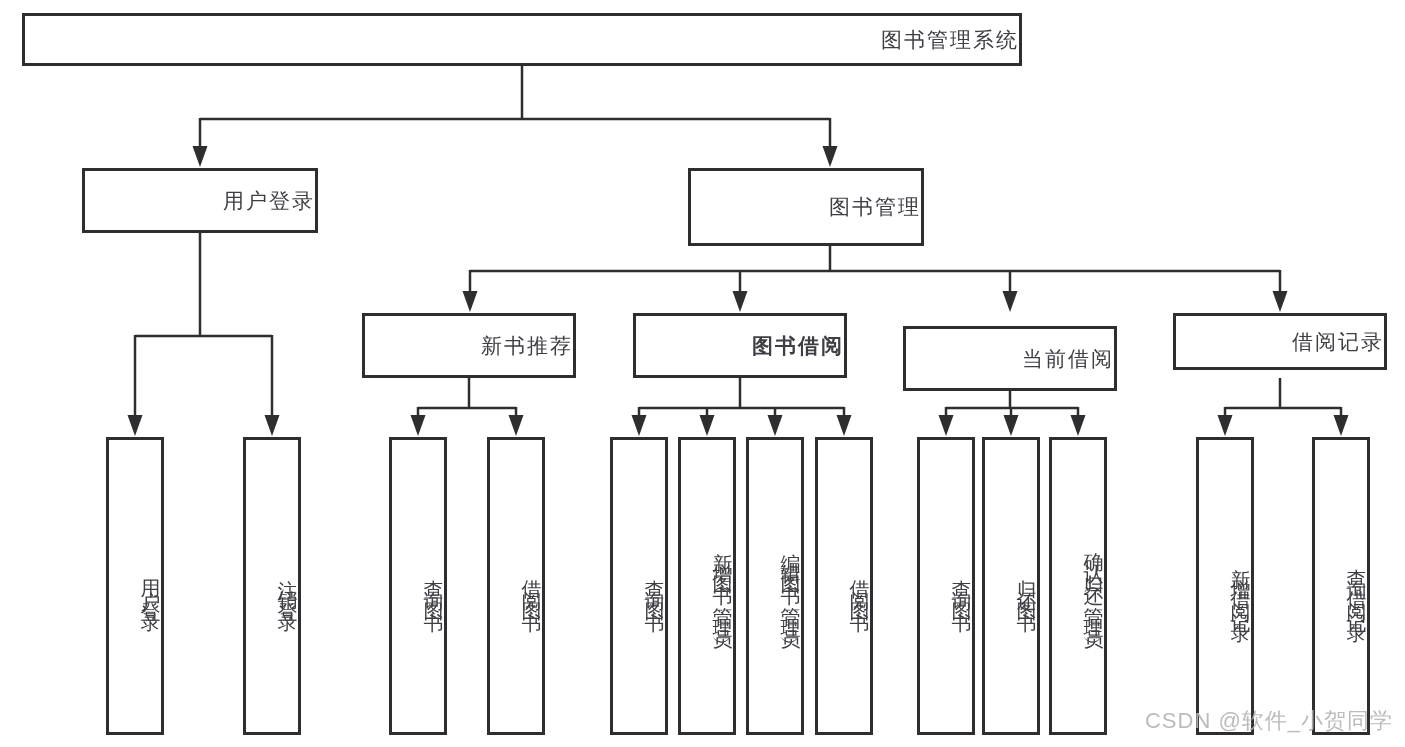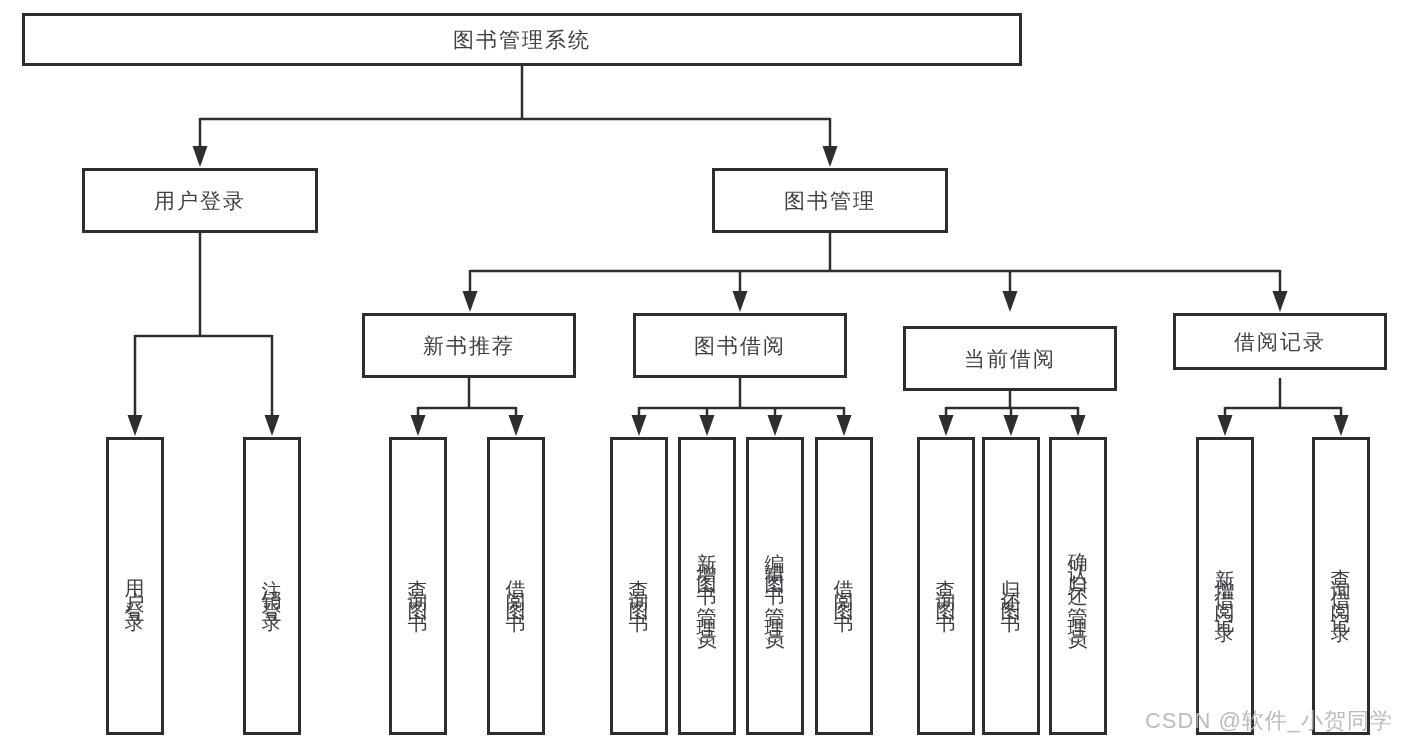--- a/index.html
+++ b/index.html
@@ -18,21 +18,21 @@
     overflow:hidden;
   }
   .wires{position:absolute;left:0;top:0;width:1405px;height:747px;}
   .wires line,.wires path{stroke:var(--line-color);stroke-width:2.5;fill:none;}
   .wires polygon{fill:var(--line-color);stroke:none;}
   .node{
     position:absolute;
     box-sizing:border-box;
     border:3px solid var(--line-color);
     background:#fff;
-    display:flex;align-items:center;justify-content:center;
+    display:flex;align-items:center;justify-content:flex-end;
   }
   .hbox{font-size:21px;letter-spacing:2px;font-weight:400;}
   .vbox{font-size:20px;}
   .vbox .vtext{
     writing-mode:vertical-rl;
     text-orientation:mixed;
     letter-spacing:11px;
     line-height:1;
     white-space:nowrap;
   }
@@ -114,28 +114,28 @@
     <polygon points="1333.5,415 1348.5,415 1341,436"></polygon>
   </svg>
 
   <div class="node hbox" style="left:22px;top:13px;width:1000px;height:53px;">
     <span>图书管理系统</span>
   </div>
 
   <div class="node hbox" style="left:82px;top:168px;width:236px;height:65px;">
     <span>用户登录</span>
   </div>
-  <div class="node hbox" style="left:712px;top:168px;width:236px;height:65px;">
+  <div class="node hbox" style="left:688px;top:168px;width:236px;height:78px;">
     <span>图书管理</span>
   </div>
 
   <div class="node hbox" style="left:362px;top:313px;width:214px;height:65px;">
     <span>新书推荐</span>
   </div>
-  <div class="node hbox" style="left:633px;top:313px;width:214px;height:65px;">
+  <div class="node hbox" style="left:633px;top:313px;width:214px;height:65px;font-weight:bold;">
     <span>图书借阅</span>
   </div>
   <div class="node hbox" style="left:903px;top:313px;width:214px;height:65px;margin-top:13px;">
     <span>当前借阅</span>
   </div>
   <div class="node hbox" style="left:1173px;top:313px;width:214px;height:57px;">
     <span>借阅记录</span>
   </div>
 
   <div class="node vbox" style="left:106px;top:437px;width:58px;height:298px;">

